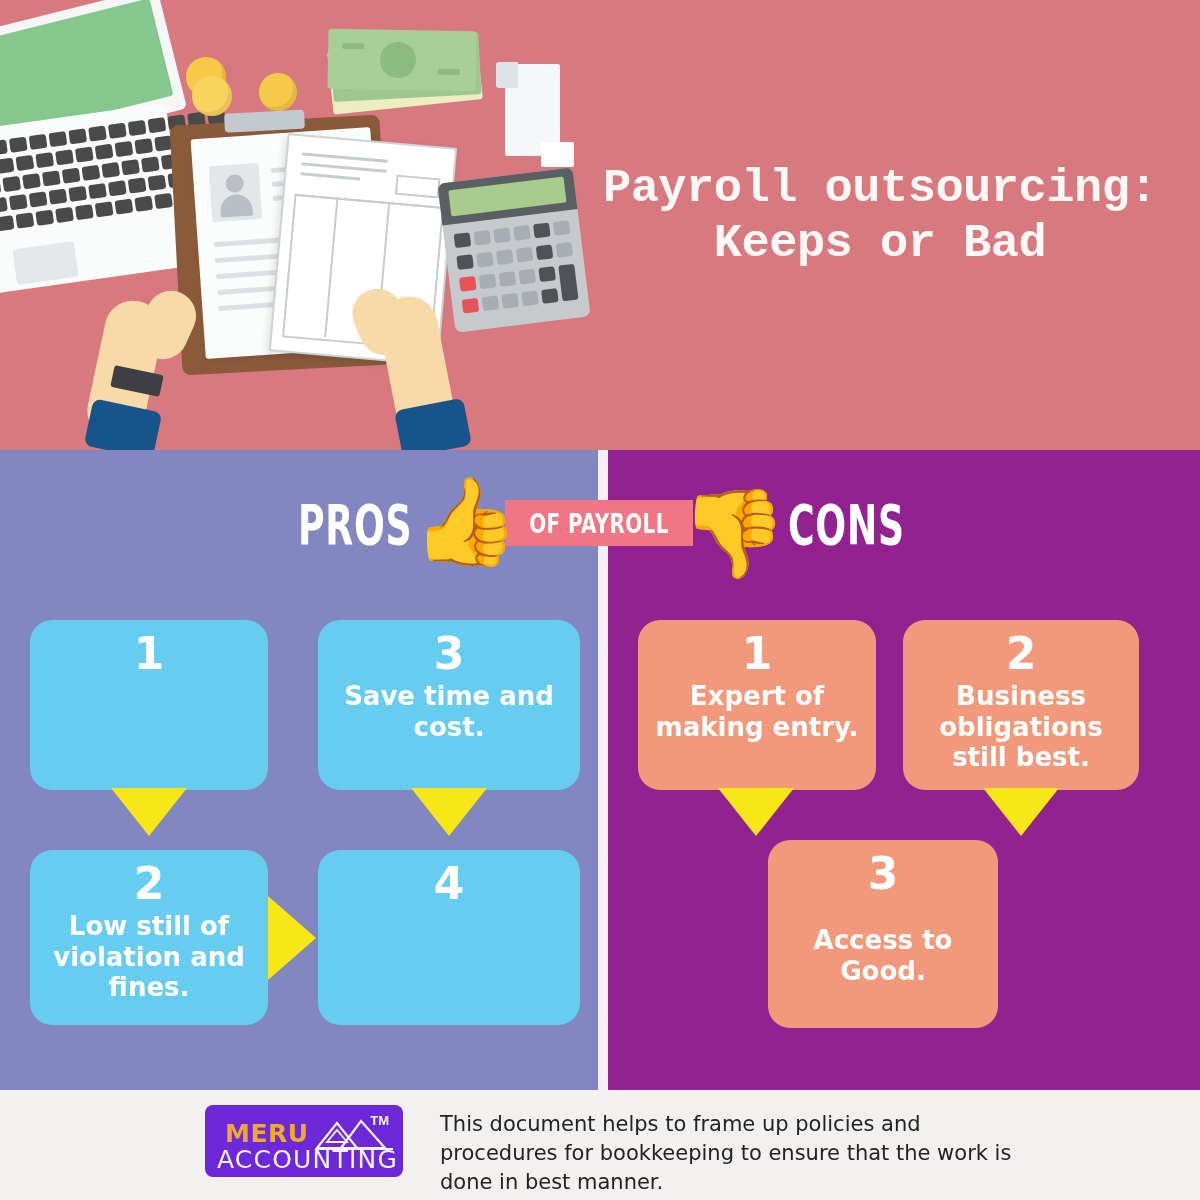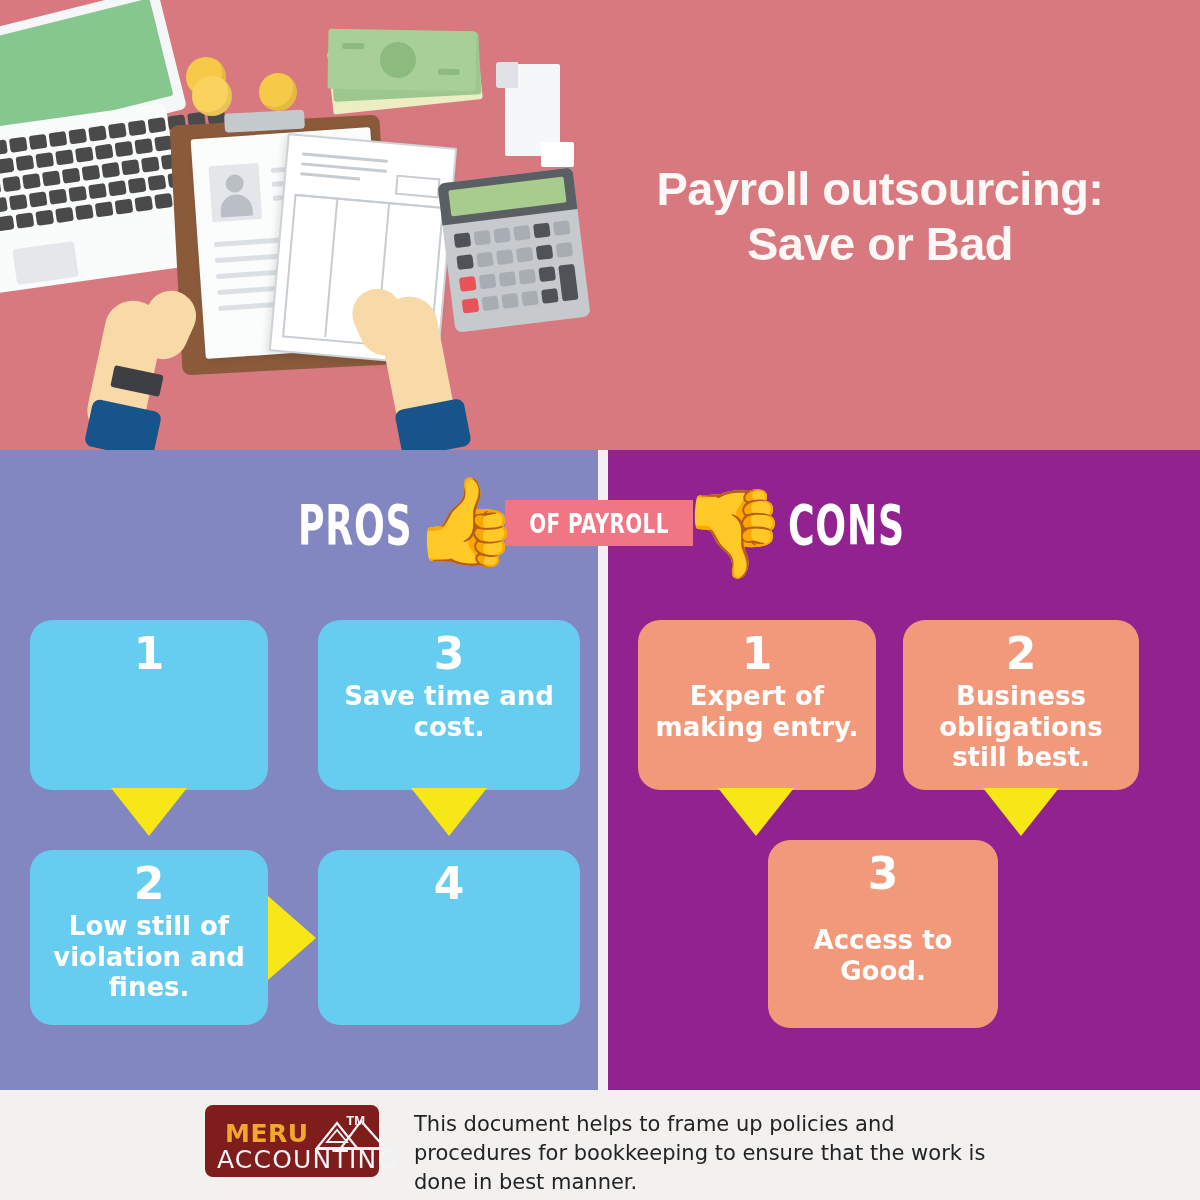--- a/index.html
+++ b/index.html
@@ -12,21 +12,21 @@
   .page{position:relative;width:1200px;height:1200px;}
 
   
   .header{
     position:absolute;left:0;top:0;width:1200px;height:450px;
     background:#d8787f;overflow:hidden;
   }
   .header-title{
     position:absolute;right:30px;top:162px;width:580px;
     text-align:center;color:#fdf7f5;
-    font-family:Liberation Sans, sans-serif;
+    font-family:Liberation Mono, monospace;
     font-weight:bold;font-size:47px;line-height:1.16;
     letter-spacing:-0.5px;
   }
   .header-title .l2{display:block;}
 
   
   .ill{position:absolute;}
   
   .laptop-screen{
     left:-30px;top:10px;width:205px;height:125px;
@@ -167,40 +167,40 @@
     border-top:42px solid transparent;border-bottom:42px solid transparent;
     border-left:48px solid #f7e716;
   }
 
   
   .footer{
     position:absolute;left:0;top:1090px;width:1200px;height:110px;
     background:#f2f1f0;
   }
   .logo{
-    position:absolute;left:205px;top:1105px;width:174px;height:72px;
-    background:#7f1d1d;border-radius:8px;
+    position:absolute;left:205px;top:1105px;width:198px;height:72px;
+    background:#6d28d9;border-radius:8px;
   }
   .logo-meru{
     position:absolute;left:20px;top:14px;
     color:#f0a92c;font-family:"DejaVu Sans",sans-serif;
     font-weight:bold;font-size:25px;letter-spacing:0.5px;
   }
   .logo-acct{
     position:absolute;left:12px;top:40px;
     color:#f3f4f6;font-family:"DejaVu Sans",sans-serif;
     font-weight:normal;font-size:25px;letter-spacing:1.2px;
   }
   .logo-tm{
     position:absolute;right:14px;top:8px;color:#f6f7f8;
     font-size:13px;font-weight:bold;
   }
   .logo-mtn{position:absolute;left:110px;top:12px;}
   .footer-text{
-    position:absolute;left:414px;top:1110px;width:600px;
+    position:absolute;left:440px;top:1110px;width:600px;
     color:#232323;font-family:"DejaVu Sans",sans-serif;
     font-size:21px;line-height:1.38;
   }
 </style>
 </head>
 <body>
 
 <div class="page">
 
   <div class="header">
@@ -352,21 +352,21 @@
     <div class="arm" style="left:142px;top:290px;width:50px;height:70px;transform:rotate(24deg);"></div>
     <div class="watch" style="left:112px;top:370px;width:50px;height:22px;transform:rotate(12deg);"></div>
     <div class="sleeve" style="left:88px;top:405px;width:70px;height:48px;transform:rotate(12deg);"></div>
 
     <div class="arm" style="left:388px;top:296px;width:58px;height:145px;transform:rotate(-11deg);"></div>
     <div class="arm" style="left:356px;top:288px;width:50px;height:68px;transform:rotate(-24deg);"></div>
     <div class="sleeve" style="left:398px;top:404px;width:70px;height:48px;transform:rotate(-11deg);"></div>
 
     <div class="header-title">
       <span>Payroll outsourcing:</span>
-      <span class="l2">Save or Bad</span>
+      <span class="l2">Keeps or Bad</span>
     </div>
   </div>
 
   <div class="mid">
     <div class="pane-pros"></div>
     <div class="pane-cons"></div>
     <div class="divider"></div>
 
     <div class="banner-strip"></div>
     <div class="word-pros">PROS</div>

